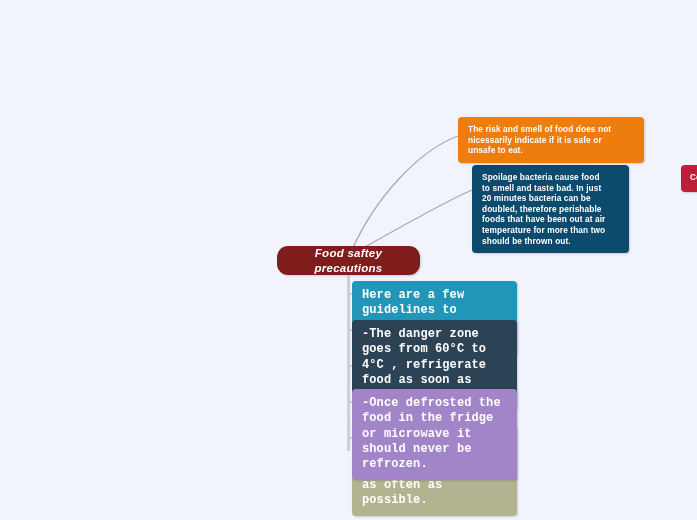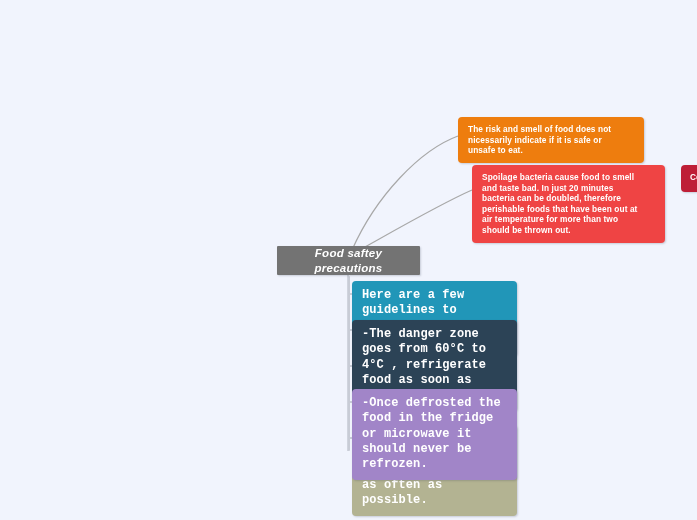--- a/index.html
+++ b/index.html
@@ -35,22 +35,22 @@
     font-weight: bold;
     line-height: 1.28;
     letter-spacing: 0.1px;
     box-shadow: 1px 1px 2px rgba(40,50,70,0.20);
   }
   .node-root {
     left: 277px;
     top: 246px;
     width: 143px;
     height: 29px;
-    background: #737373;
-    border-radius: 1px;
+    background: #7f1d1d;
+    border-radius: 11px;
     font-size: 11.5px;
     font-style: italic;
     letter-spacing: 0.25px;
     display: flex;
     align-items: center;
     justify-content: center;
     text-align: center;
     padding: 0 8px;
   }
   .node-branch {
@@ -59,22 +59,22 @@
   }
   .node-orange {
     left: 458px;
     top: 117px;
     width: 186px;
     background: #ee7d0e;
   }
   .node-green {
     left: 472px;
     top: 165px;
-    width: 193px;
-    background: #ef4444;
+    width: 157px;
+    background: #0c4a6e;
   }
   .node-crimson-clip {
     left: 681px;
     top: 165px;
     width: 44px;
     height: 27px;
     background: #be1e37;
     font-size: 8.3px;
     padding: 7px 9px;
     white-space: nowrap;

